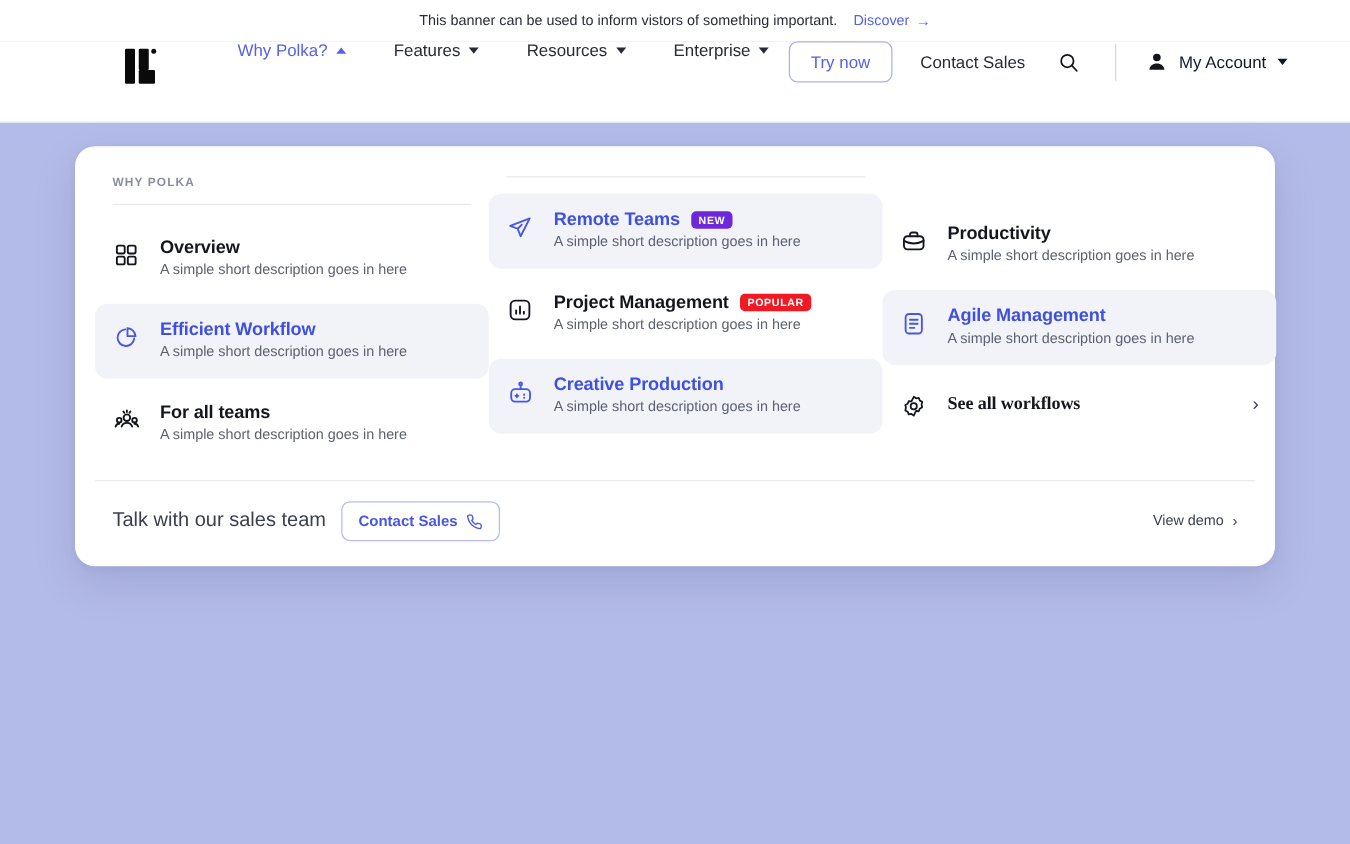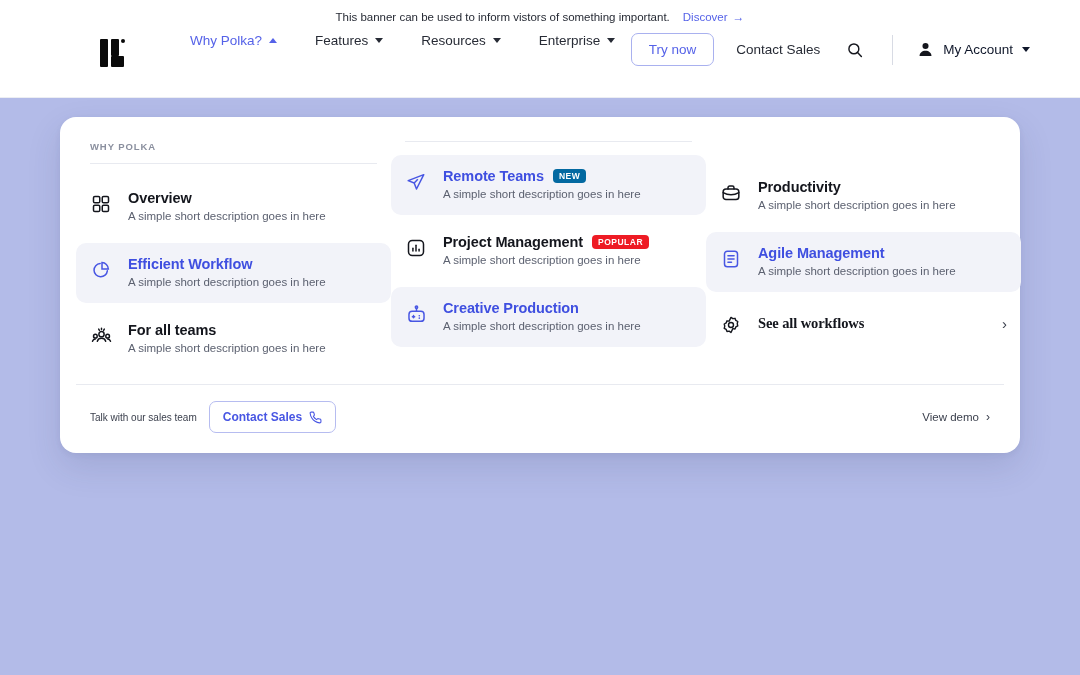--- a/index.html
+++ b/index.html
@@ -200,21 +200,21 @@
   .badge {
     font-size: 8.5px;
     font-weight: bold;
     letter-spacing: 0.5px;
     color: #ffffff;
     border-radius: 4px;
     padding: 3px 6px 2px 6px;
     line-height: 1;
     white-space: nowrap;
   }
-  .badge.new     { background: #0369a1; text-align: center; }
+  .badge.new     { background: #6d28d9; text-align: center; }
   .badge.popular { background: #ee1b24; }
 
   
   .item.seeall { align-items: center; }
   .item.seeall .item-title { font-size: 14.5px; font-family: Liberation Serif, serif; }
   .chev-right {
     margin-left: auto;
     color: #3a3f4c;
     font-size: 15px;
     line-height: 1;
@@ -223,21 +223,21 @@
 
   
   .panel-footer {
     border-top: 1px solid #e8eaf0;
     margin: 9px 0 0 0;
     padding: 16px 14px 20px 14px;
     display: flex;
     align-items: center;
   }
   .footer-left { display: flex; align-items: center; gap: 12px; }
-  .footer-note { font-size: 10px; color: #3a3f4c; white-space: nowrap; }
+  .footer-note { font-size: 16px; color: #3a3f4c; white-space: nowrap; }
   .btn-contact {
     border: 1px solid #b6bcf0;
     border-radius: 7px;
     background: #fff;
     color: #4856e3;
     font-size: 12px;
     font-weight: bold;
     padding: 8px 13px;
     display: inline-flex;
     align-items: center;

